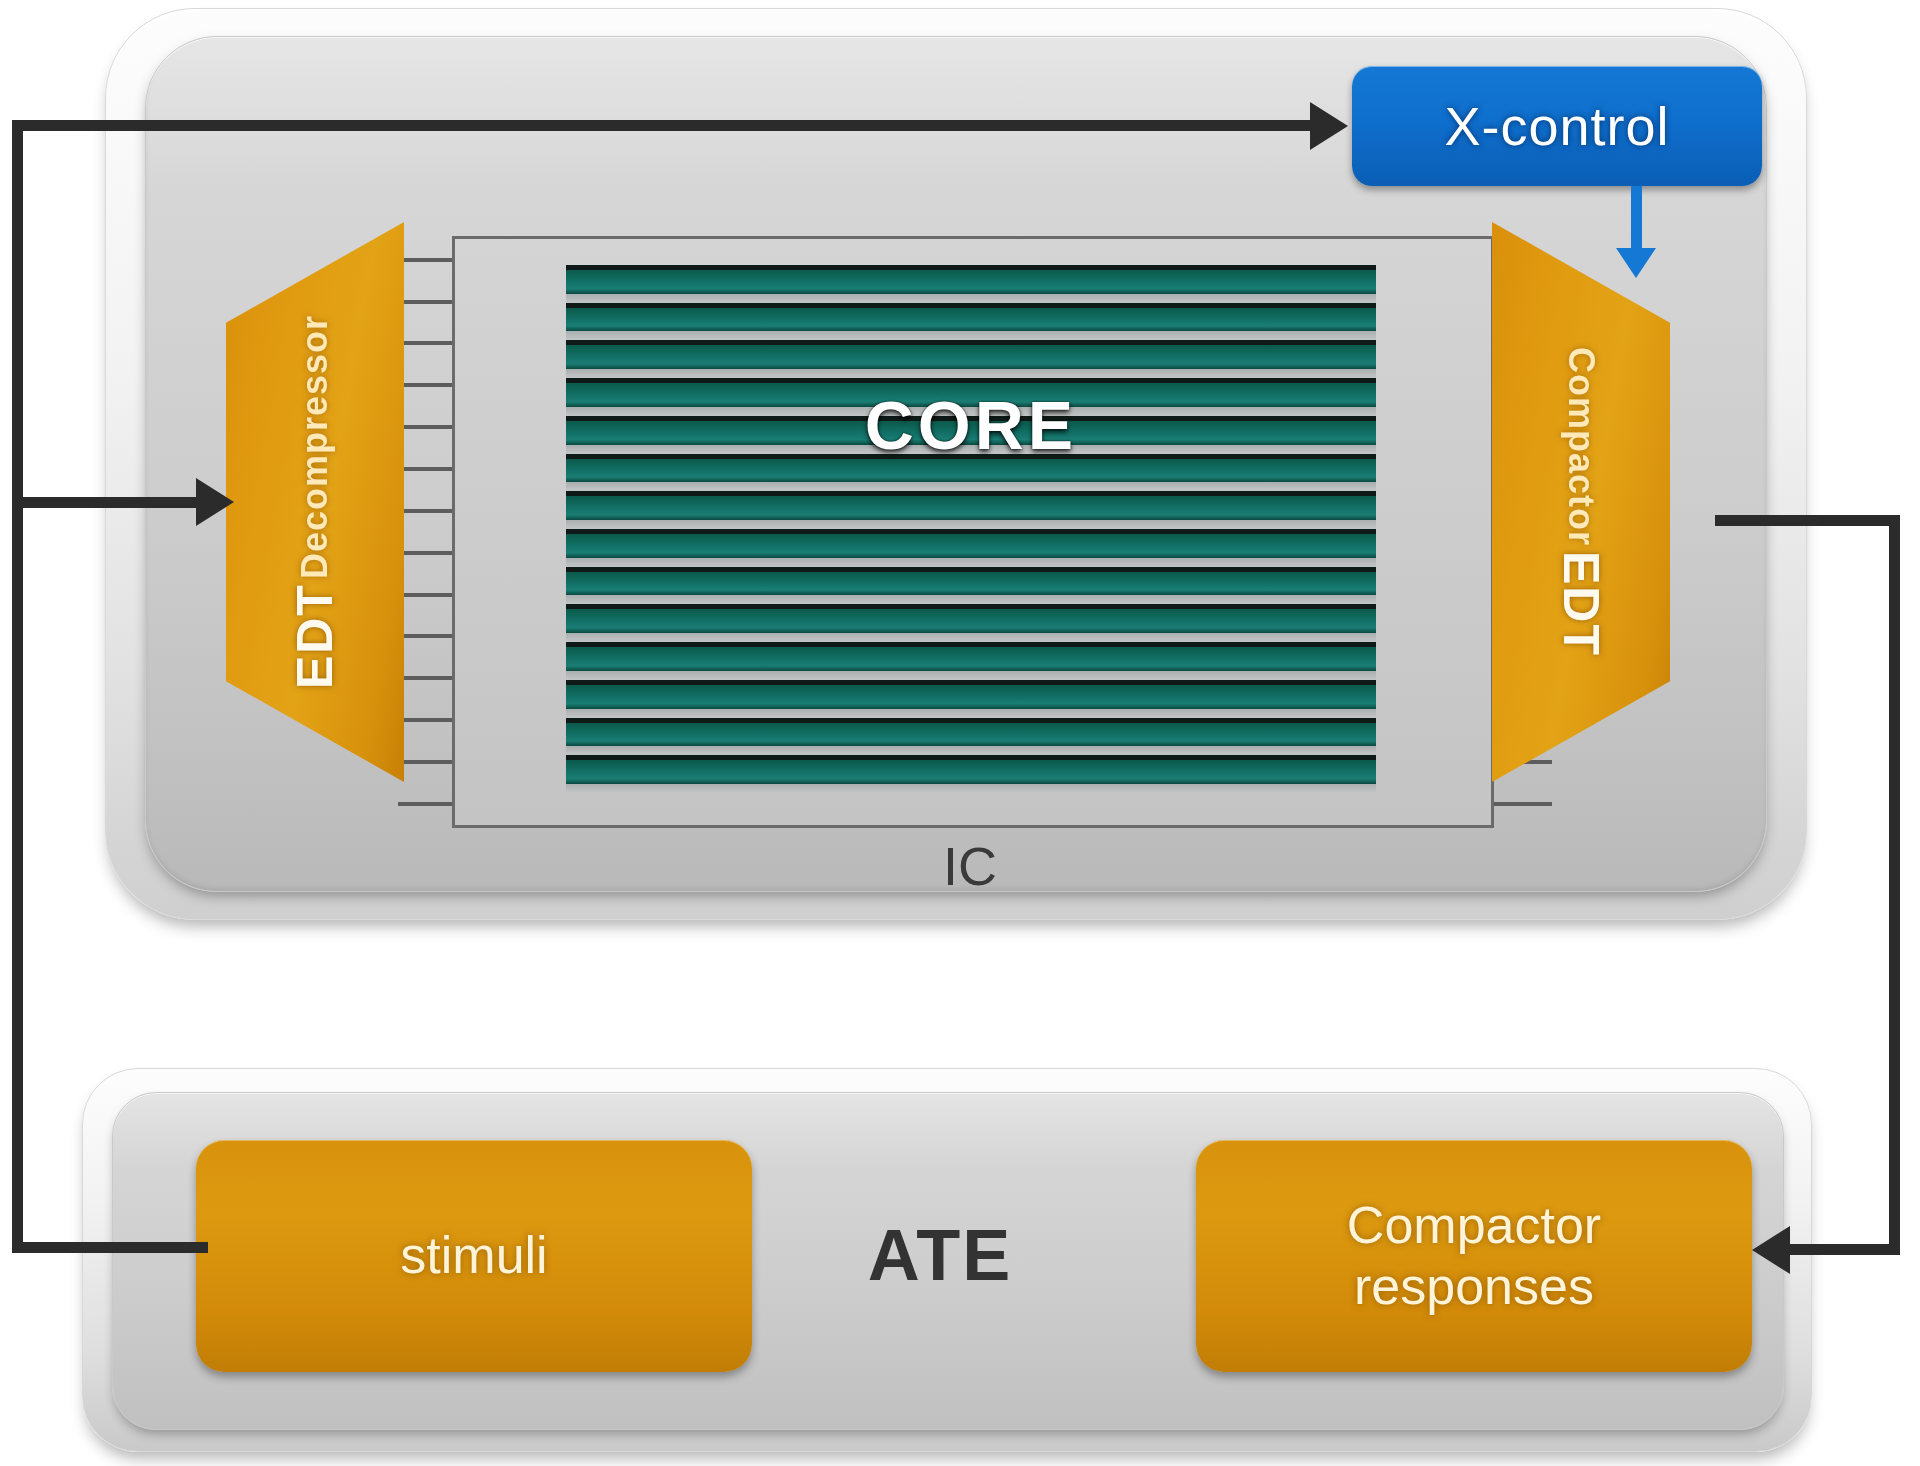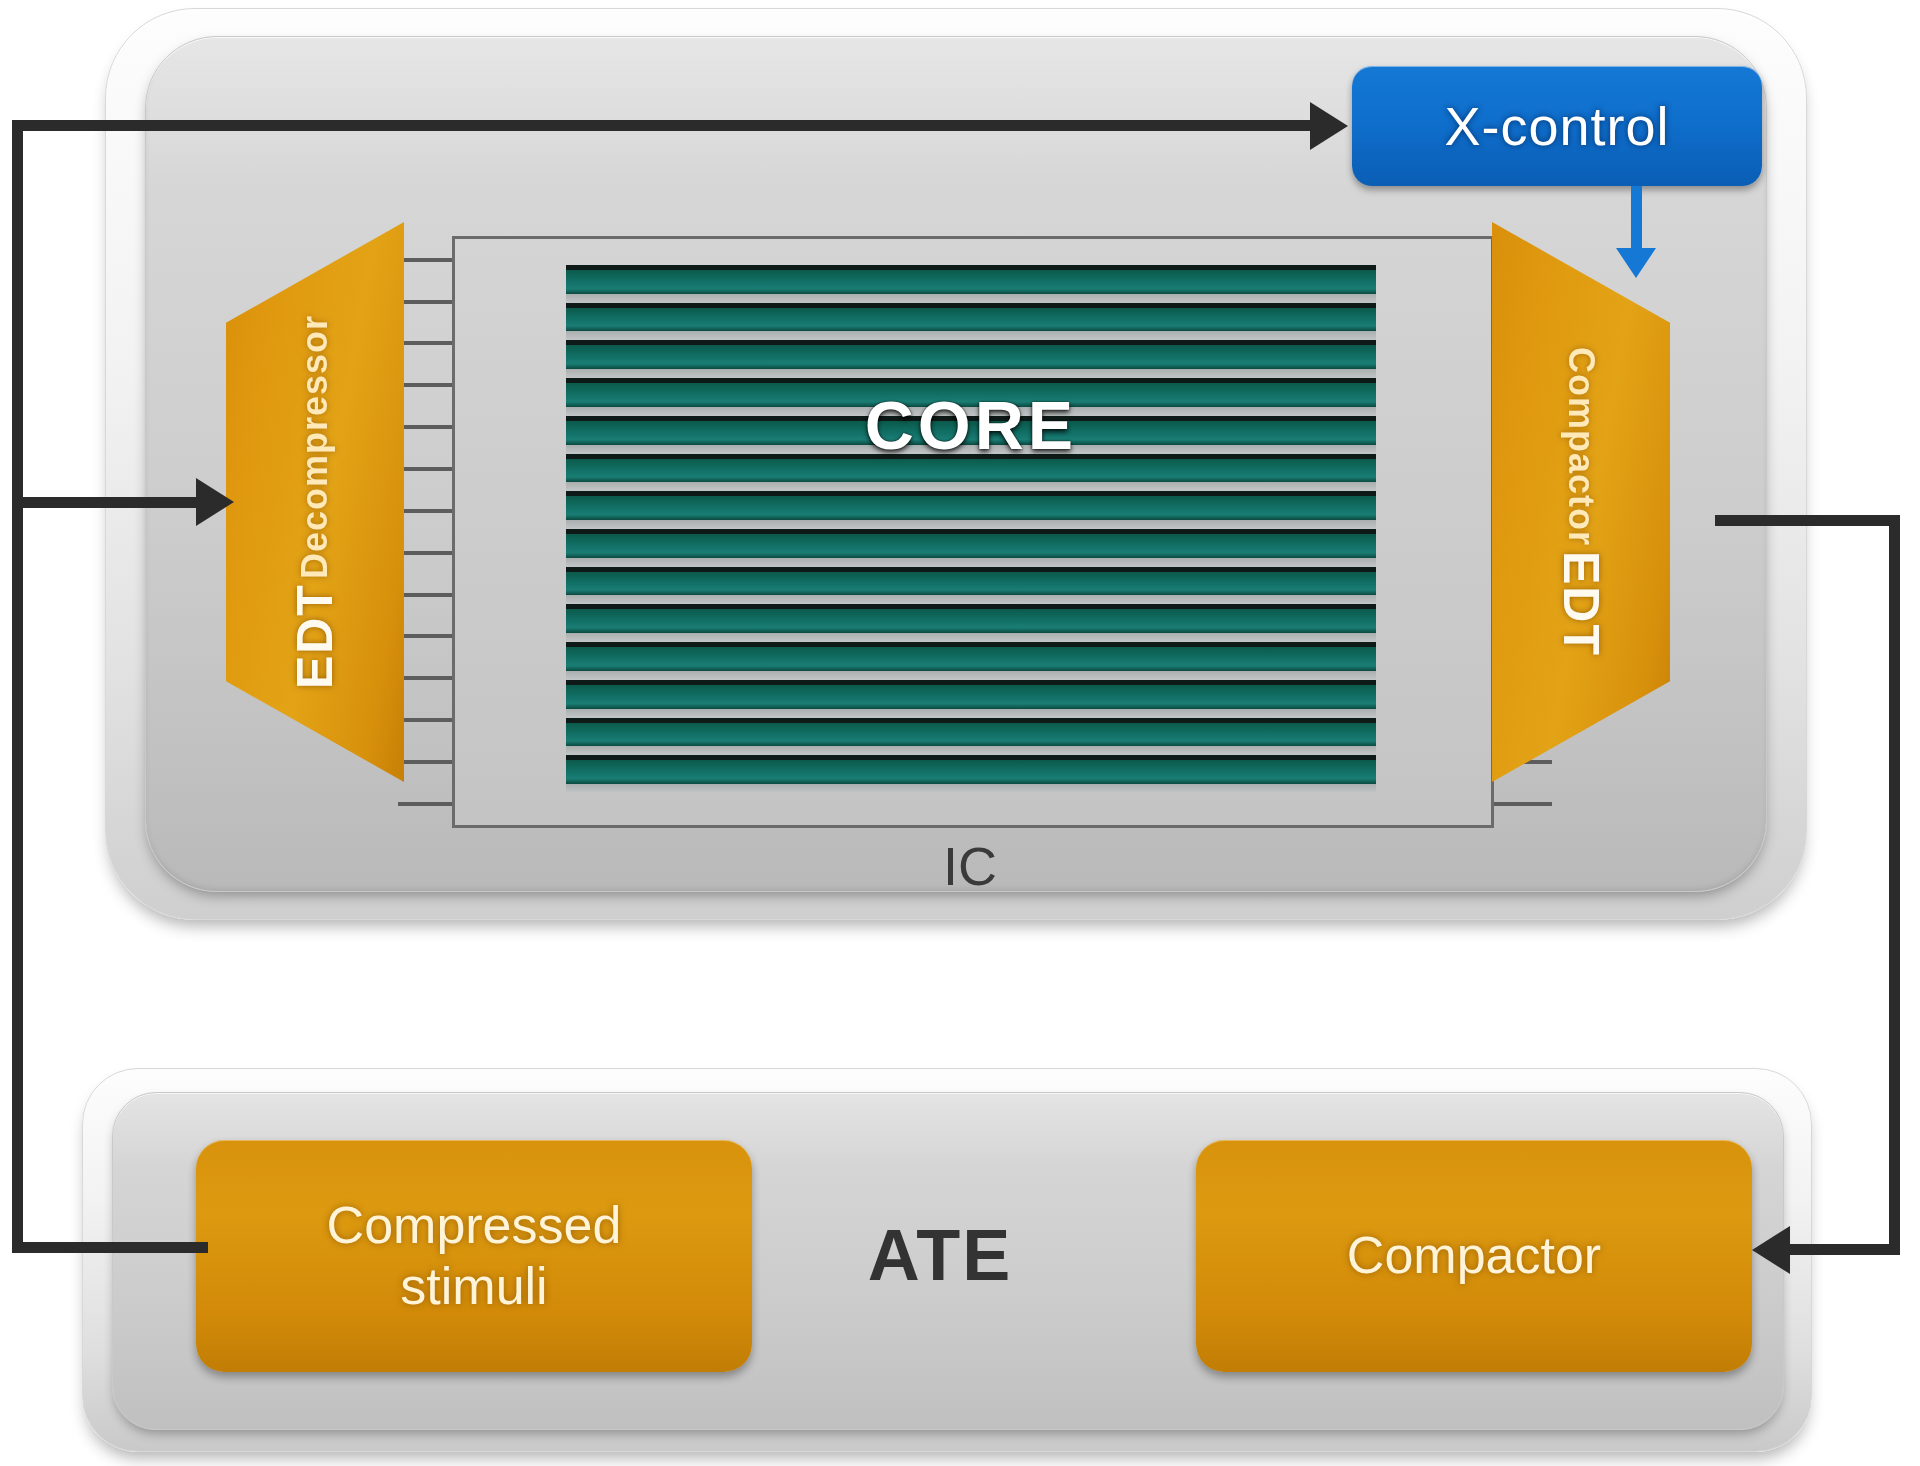--- a/index.html
+++ b/index.html
@@ -279,26 +279,26 @@
 <div class="abs" id="xcontrol">
   <span>X-control</span>
 </div>
 
 <div class="abs noselect" id="ic-label">IC</div>
 
 <div class="abs" id="ate-shell"></div>
 <div class="abs" id="ate-panel"></div>
 
 <div class="abs ate-box" id="box-stimuli">
-  <span>Compressed</span>
   <span>stimuli</span>
 </div>
 
 <div class="abs ate-box" id="box-responses">
   <span>Compactor</span>
+  <span>responses</span>
 </div>
 
 <div class="abs noselect" id="ate-label">ATE</div>
 
 <div class="abs wire wire-v" style="left:12px;  top:120px;  height:1128px;"></div>
 <div class="abs wire wire-h" style="left:12px;  top:1242px; width:196px;"></div>
 <div class="abs wire wire-h" style="left:23px;  top:497px;  width:175px;"></div>
 <div class="abs arrow-r" style="left:196px; top:478px;"></div>
 
 <div class="abs wire wire-h" style="left:12px;  top:120px;  width:1300px;"></div>

